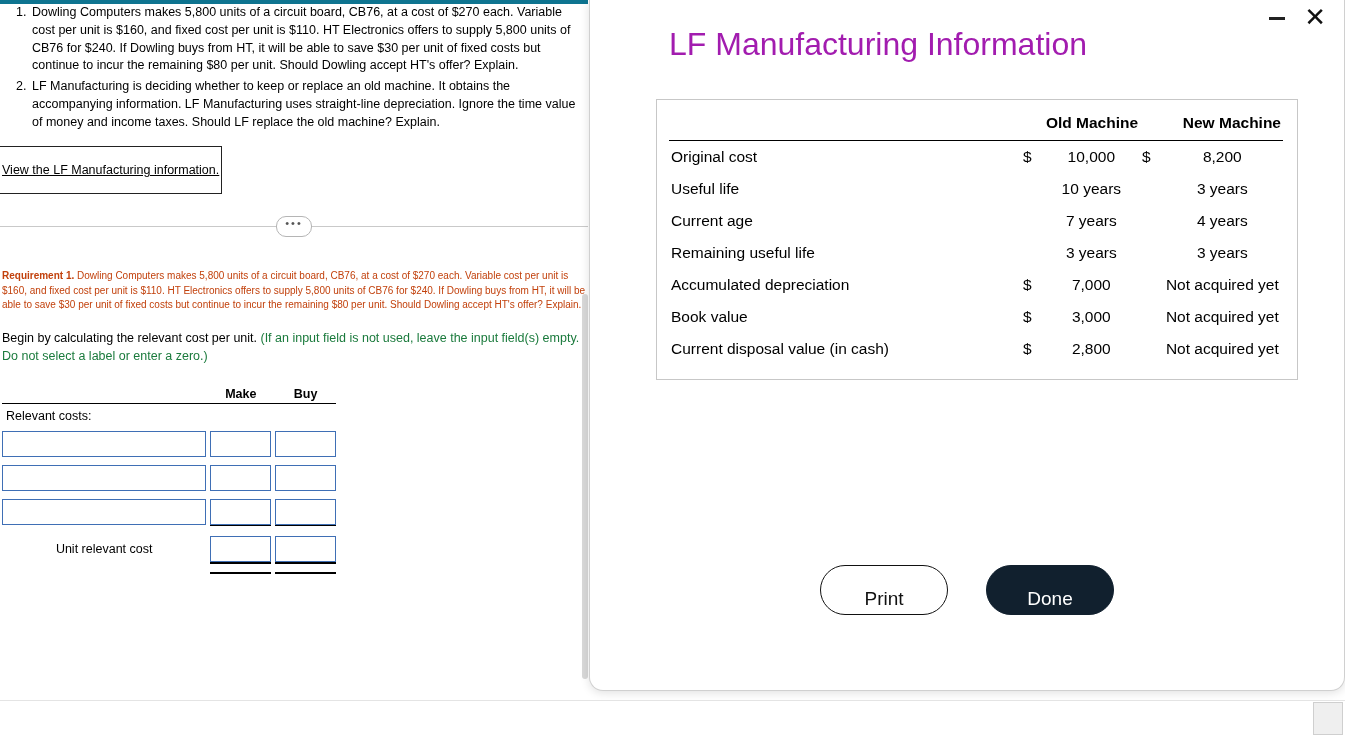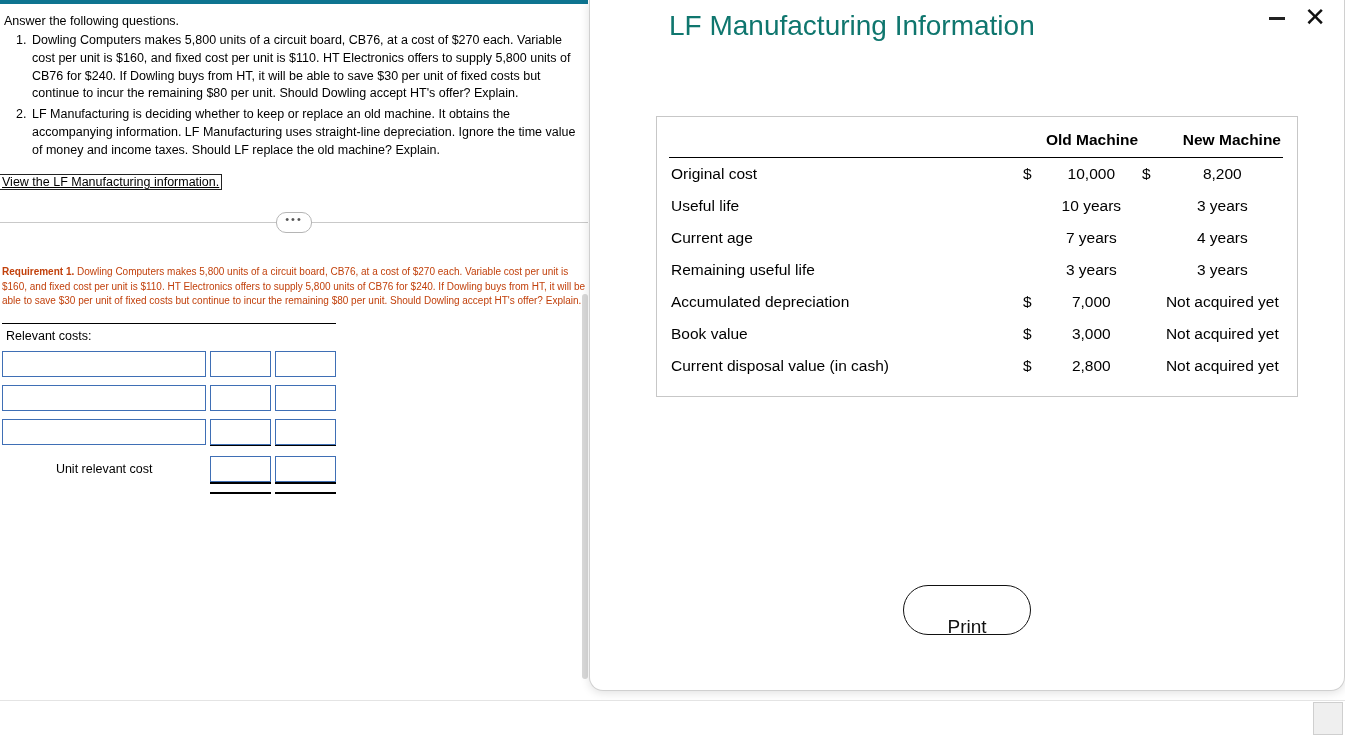--- a/index.html
+++ b/index.html
@@ -43,21 +43,21 @@
     margin-bottom: 3px;
     padding-left: 2px;
   }
   .view-link {
     font-size: 12.5px;
     color: #000;
     text-decoration: underline;
     margin: 12px 0 0 2px;
     display: inline-block;
     border: 1px solid #222;
-    padding: 0 2px;
+    padding: 16px 2px;
     line-height: 14px;
     position: relative;
     left: -3px;
   }
   .divider-wrap {
     position: relative;
     margin-top: 22px;
     height: 20px;
   }
   .divider-wrap .hr {
@@ -213,29 +213,29 @@
   .ctrl-close {
     font-size: 26px;
     line-height: 18px;
     color: #111;
     cursor: pointer;
     font-family: "Liberation Sans", sans-serif;
   }
   .modal-title {
     position: absolute;
     left: 79px;
-    top: 10px;
-    font-size: 28px;
-    color: #0f766e;
+    top: 26px;
+    font-size: 32px;
+    color: #a21caf;
     font-weight: normal;
   }
   .info-box {
     position: absolute;
     left: 66px;
-    top: 116px;
+    top: 99px;
     width: 642px;
     border: 1px solid #c7c7c7;
     box-sizing: border-box;
     padding: 10px 14px 14px 12px;
   }
   table.info {
     width: 100%;
     border-collapse: collapse;
     font-size: 15.5px;
     color: #000;
@@ -262,28 +262,27 @@
     left: 0;
     right: 0;
     top: 565px;
     display: flex;
     justify-content: center;
     gap: 38px;
   }
   .btn {
     font-size: 19px;
     border-radius: 26px;
-    padding: 16px 30px;
+    padding: 8px 30px;
     height: 50px;
     line-height: 50px;
     cursor: pointer;
     box-sizing: border-box;
     min-width: 128px;
     text-align: center;
-    margin-top: 20px;
   }
   .btn-print {
     background: #fff;
     color: #111;
     border: 1.5px solid #111;
   }
   .btn-done {
     background: #11202e;
     color: #fff;
     border: 1.5px solid #11202e;
@@ -315,40 +314,47 @@
     width: 589px;
     height: 8px;
     background: #ffffff;
   }
 </style>
 </head>
 <body>
 
 <div id="question-pane">
 
-  <div class="q-intro">Answer the following questions.</div>
 
   <ol class="q-list">
     <li>Dowling Computers makes 5,800 units of a circuit board, CB76, at a cost of $270 each. Variable cost per unit is $160, and fixed cost per unit is $110. HT Electronics offers to supply 5,800 units of CB76 for $240. If Dowling buys from HT, it will be able to save $30 per unit of fixed costs but continue to incur the remaining $80 per unit. Should Dowling accept HT's offer? Explain.</li>
     <li>LF Manufacturing is deciding whether to keep or replace an old machine. It obtains the accompanying information. LF Manufacturing uses straight-line depreciation. Ignore the time value of money and income taxes. Should LF replace the old machine? Explain.</li>
   </ol>
 
   <a class="view-link" href="#">View the LF Manufacturing information.</a>
 
   <div class="divider-wrap">
     <div class="hr"></div>
     <div class="dots-pill">•••</div>
   </div>
 
   <div class="req-block">
     <b>Requirement 1.</b><span> Dowling Computers makes 5,800 units of a circuit board, CB76, at a cost of $270 each. Variable cost per unit is $160, and fixed cost per unit is $110. HT Electronics offers to supply 5,800 units of CB76 for $240. If Dowling buys from HT, it will be able to save $30 per unit of fixed costs but continue to incur the remaining $80 per unit. Should Dowling accept HT's offer? Explain.</span>
   </div>
 
+  <div class="begin-line">
+    <span>Begin by calculating the relevant cost per unit. </span><span class="hint">(If an input field is not used, leave the input field(s) empty. Do not select a label or enter a zero.)</span>
+  </div>
 
   <div class="worksheet">
+    <div class="ws-headrow">
+      <div class="ws-label-col"></div>
+      <div class="ws-col">Make</div>
+      <div class="ws-col">Buy</div>
+    </div>
     <div class="ws-rule"></div>
     <div class="ws-subtitle">Relevant costs:</div>
 
     <div class="ws-row">
       <div class="cell-input cell-wide"></div>
       <div class="cell-input cell-narrow"></div>
       <div class="cell-input cell-narrow"></div>
     </div>
     <div class="ws-row">
       <div class="cell-input cell-wide"></div>
@@ -452,17 +458,18 @@
           <td class="val">2,800</td>
           <td class="cur"></td>
           <td class="val wide">Not acquired yet</td>
         </tr>
       </tbody>
     </table>
   </div>
 
   <div class="btn-row">
     <div class="btn btn-print">Print</div>
+    <div class="btn btn-done">Done</div>
   </div>
 </div>
 
 <div id="outer-scrollbar"></div>
 <div id="outer-scroll-thumb"></div>
 
 </body></html>

